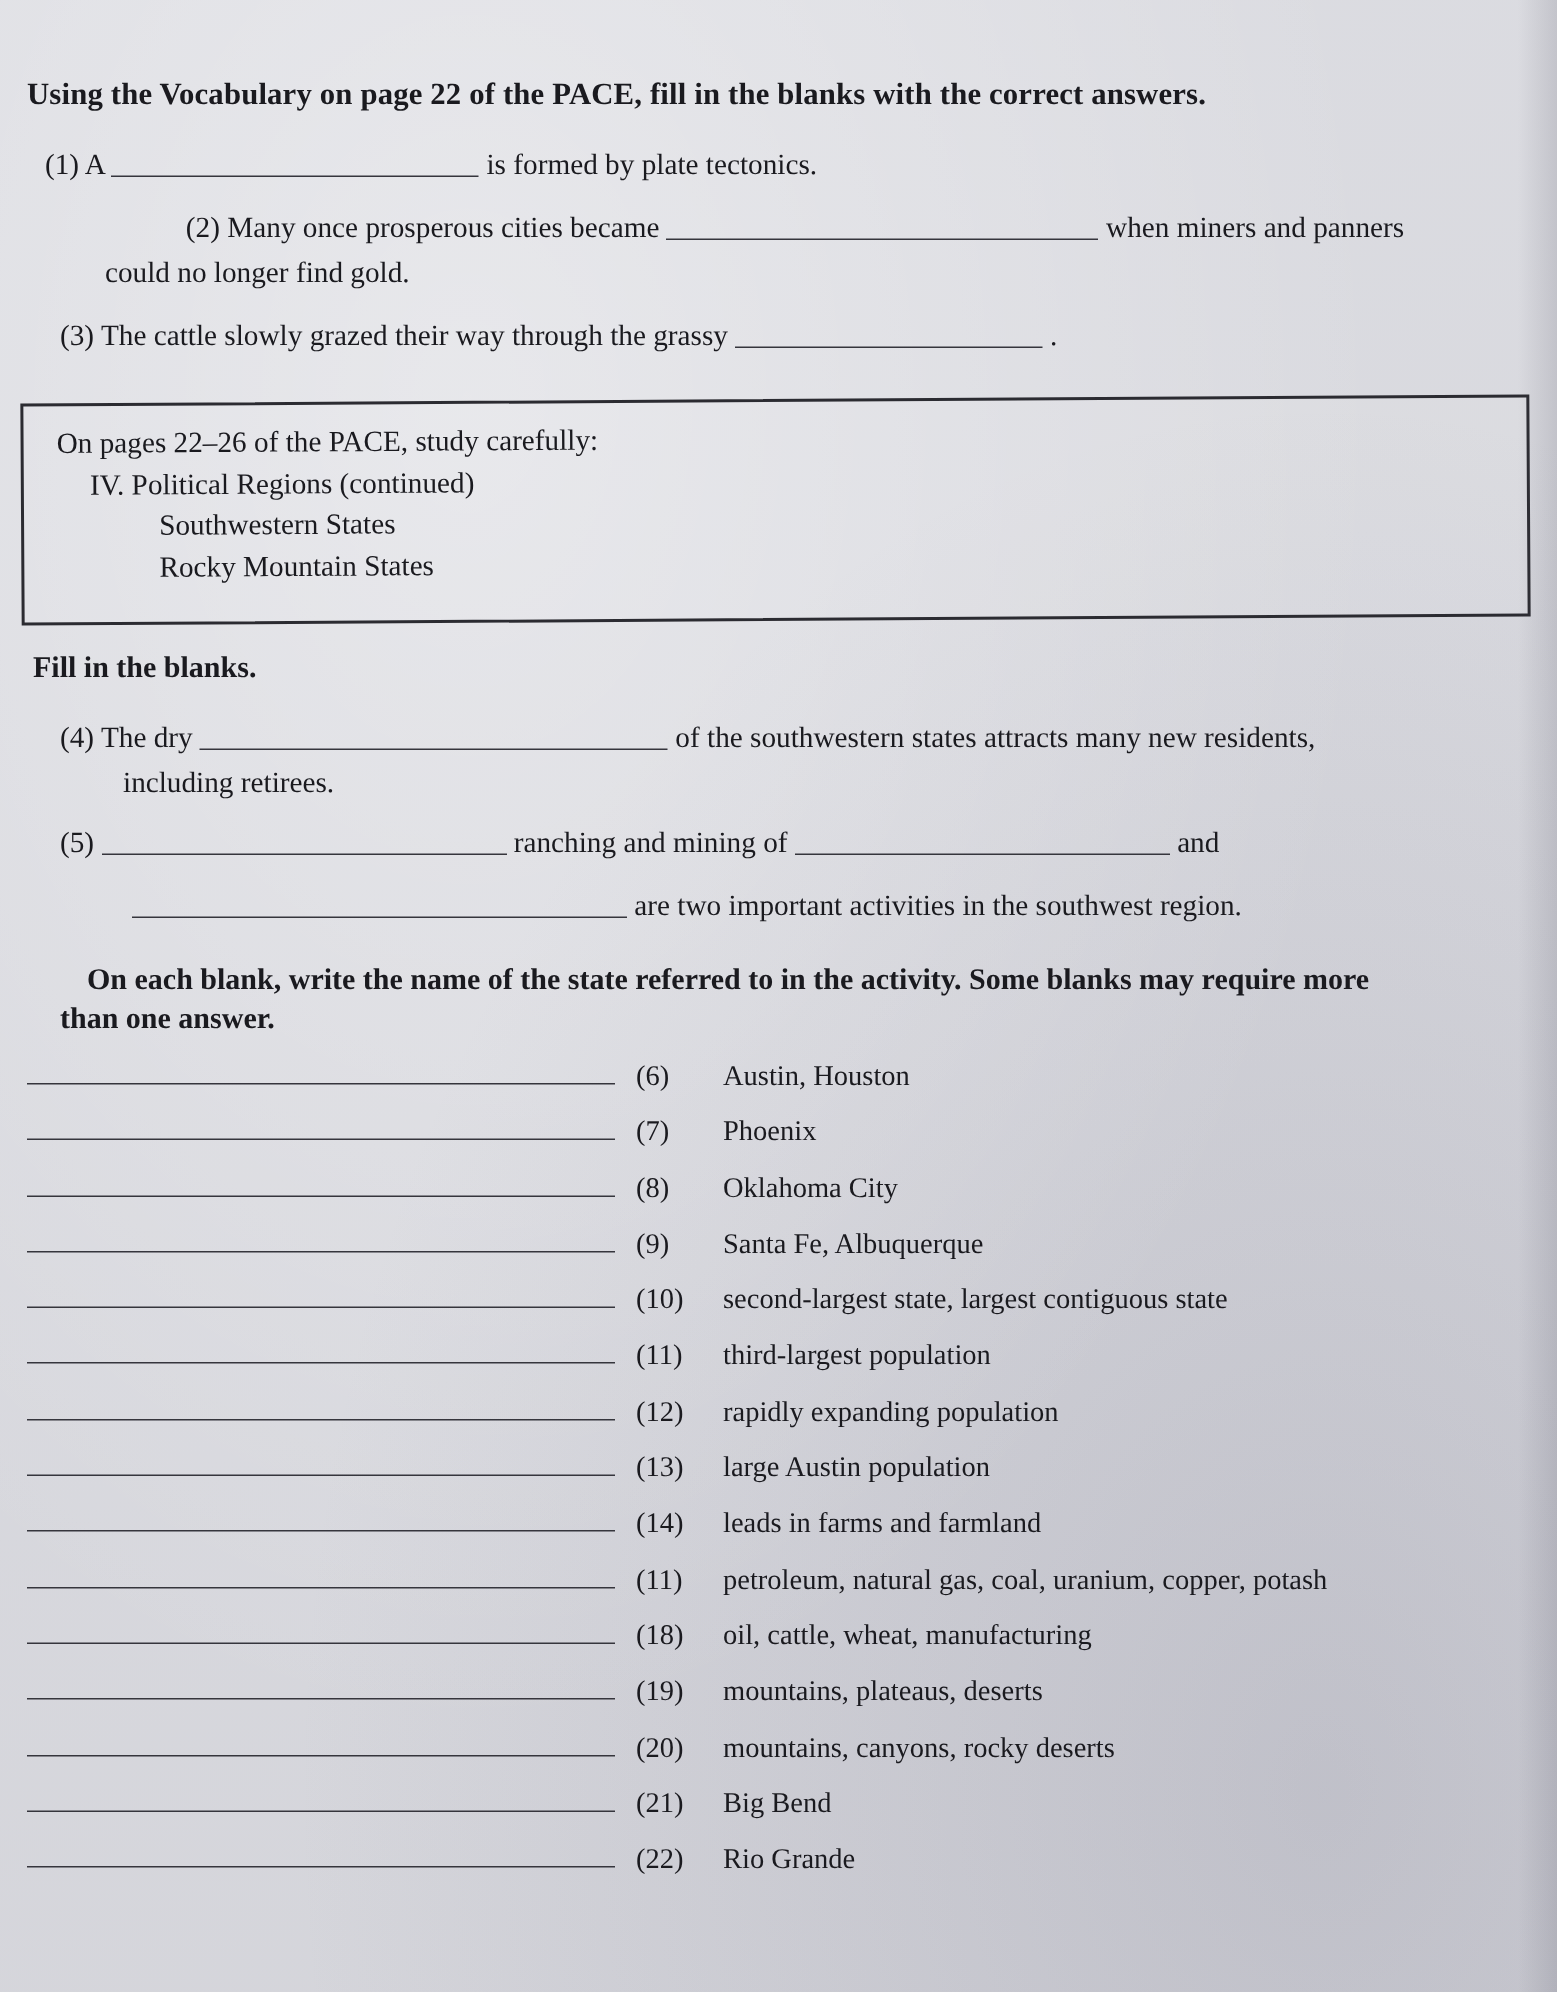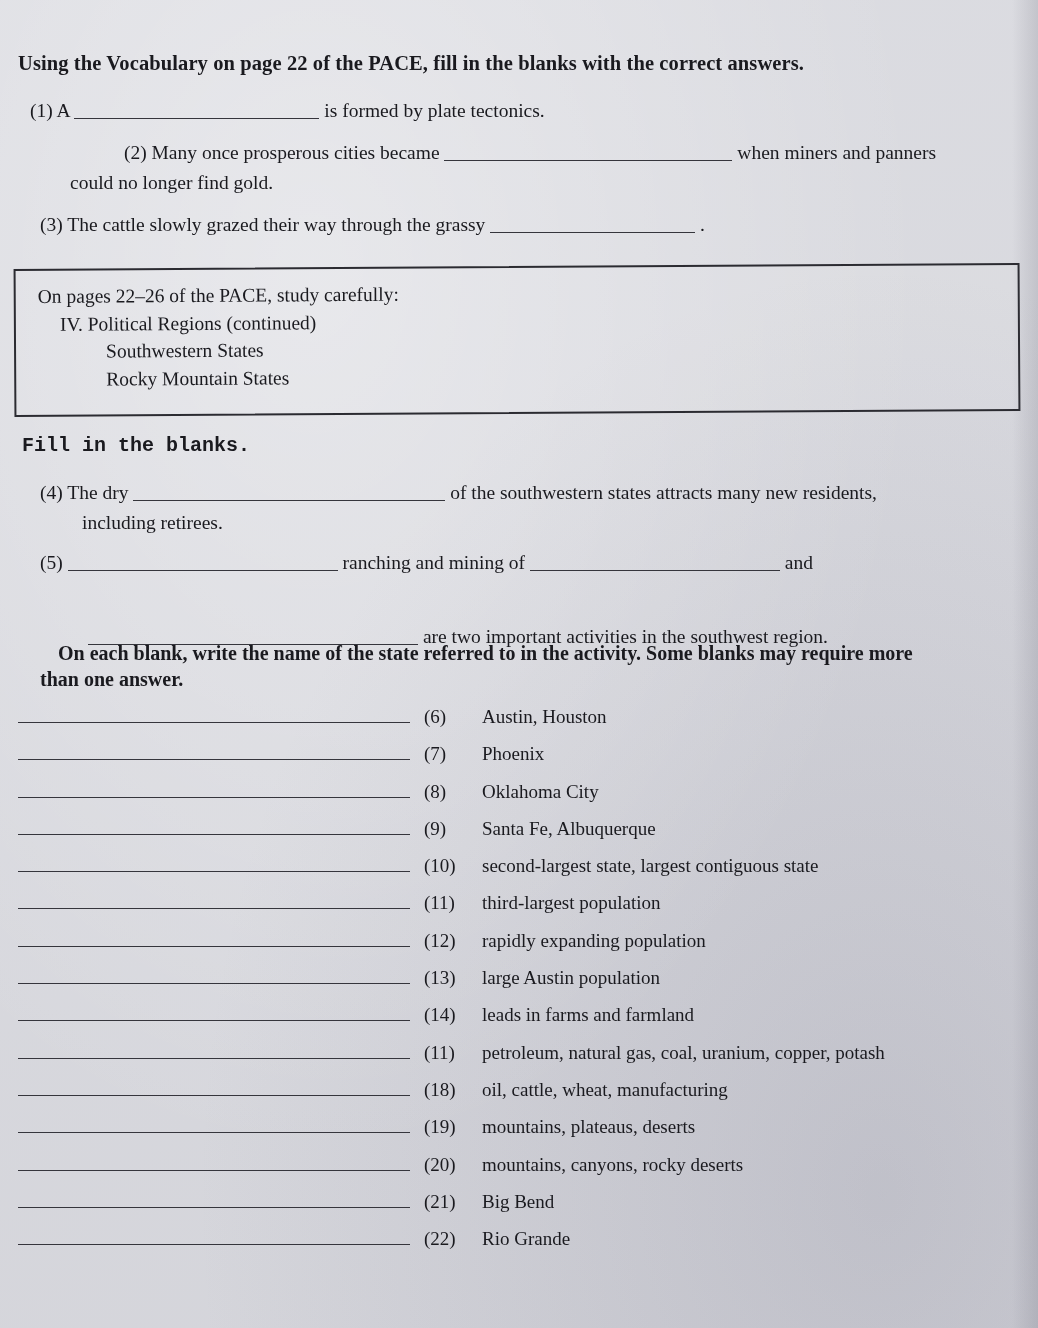--- a/index.html
+++ b/index.html
@@ -154,38 +154,38 @@
 
   <div class="studybox">
     <div class="inner">
       <div>On pages 22–26 of the PACE, study carefully:</div>
       <div class="indent1">IV.  Political Regions (continued)</div>
       <div class="indent2">Southwestern States</div>
       <div class="indent2">Rocky Mountain States</div>
     </div>
   </div>
 
-  <div class="section-head" style="left:22px; top:434px;font-family:Liberation Mono, monospace;">Fill in the blanks.</div>
+  <div class="section-head" style="left:22px; top:434px;">Fill in the blanks.</div>
 
   <div class="q" style="left:40px; top:478px; width:990px;">
     <span class="num">(4)</span>
     <span>The dry</span>
     <span class="blank" style="width:312px;"></span>
     <span>of the southwestern states attracts many new residents,</span>
   </div>
   <div class="q" style="left:82px; top:508px;">including retirees.</div>
 
   <div class="q" style="left:40px; top:548px; width:990px;">
     <span class="num">(5)</span>
     <span class="blank" style="width:270px;"></span>
     <span>ranching and mining of</span>
     <span class="blank" style="width:250px;"></span>
     <span>and</span>
   </div>
-  <div class="q" style="left:88px; top:590px; width:940px;margin-top:32px;">
+  <div class="q" style="left:88px; top:590px; width:940px;">
     <span class="blank" style="width:330px;"></span>
     <span>are two important activities in the southwest region.</span>
   </div>
 
   <div class="section-head" style="left:22px; top:642px; width:1000px;margin-left:36px;">On each blank, write the name of the state referred to in the activity. Some blanks may require more</div>
   <div class="section-head" style="left:40px; top:668px;">than one answer.</div>
 
   <div class="statelist">
 
     <div class="state-row">

